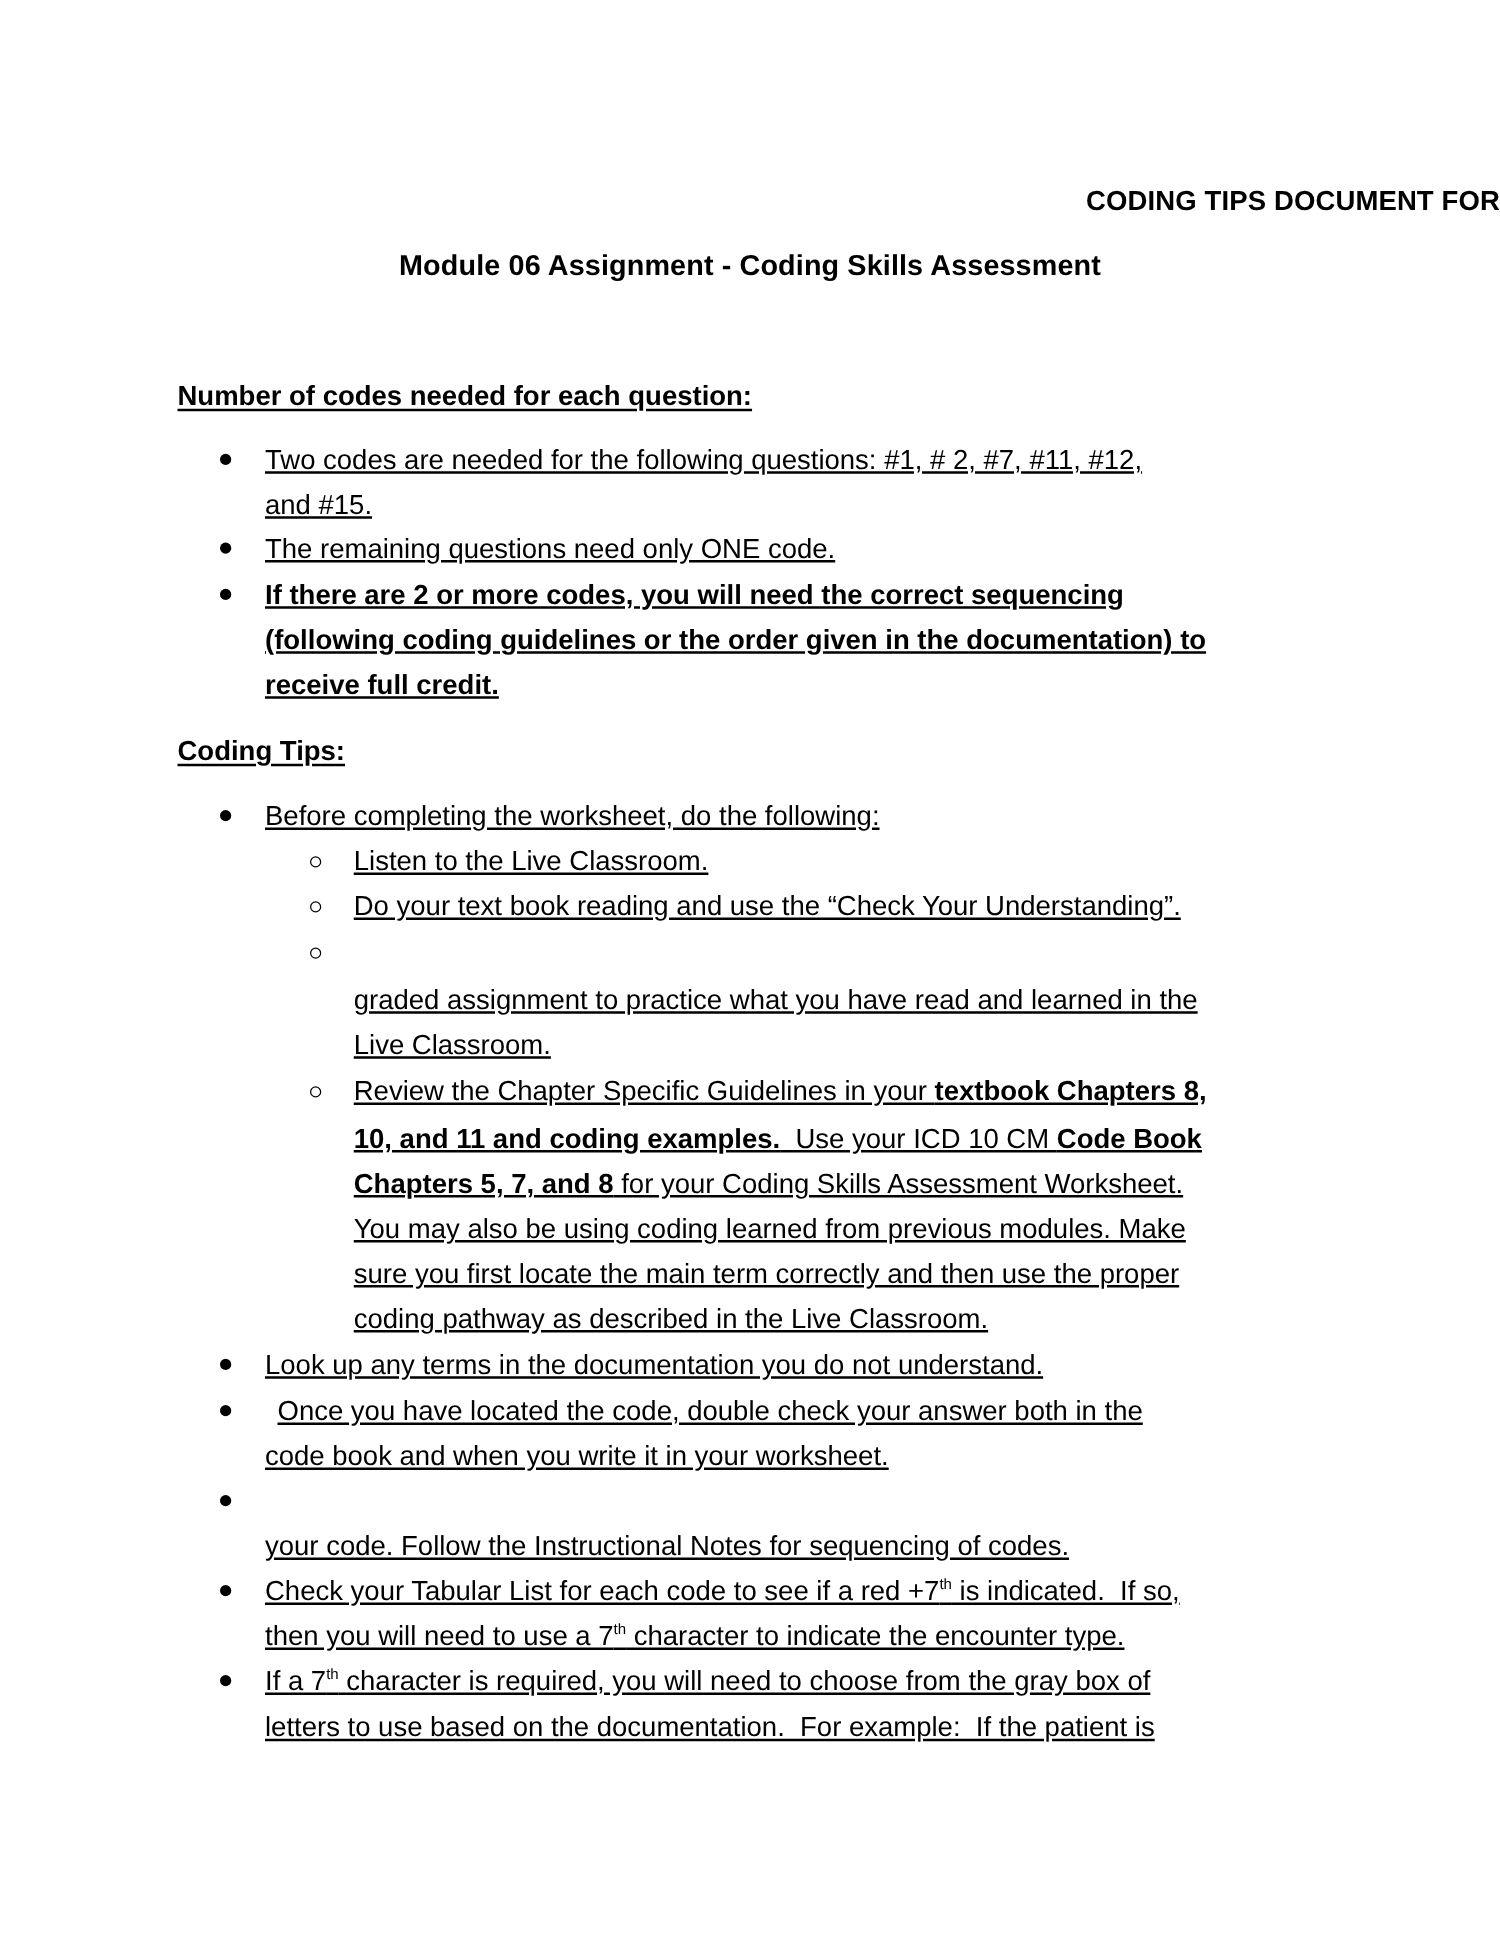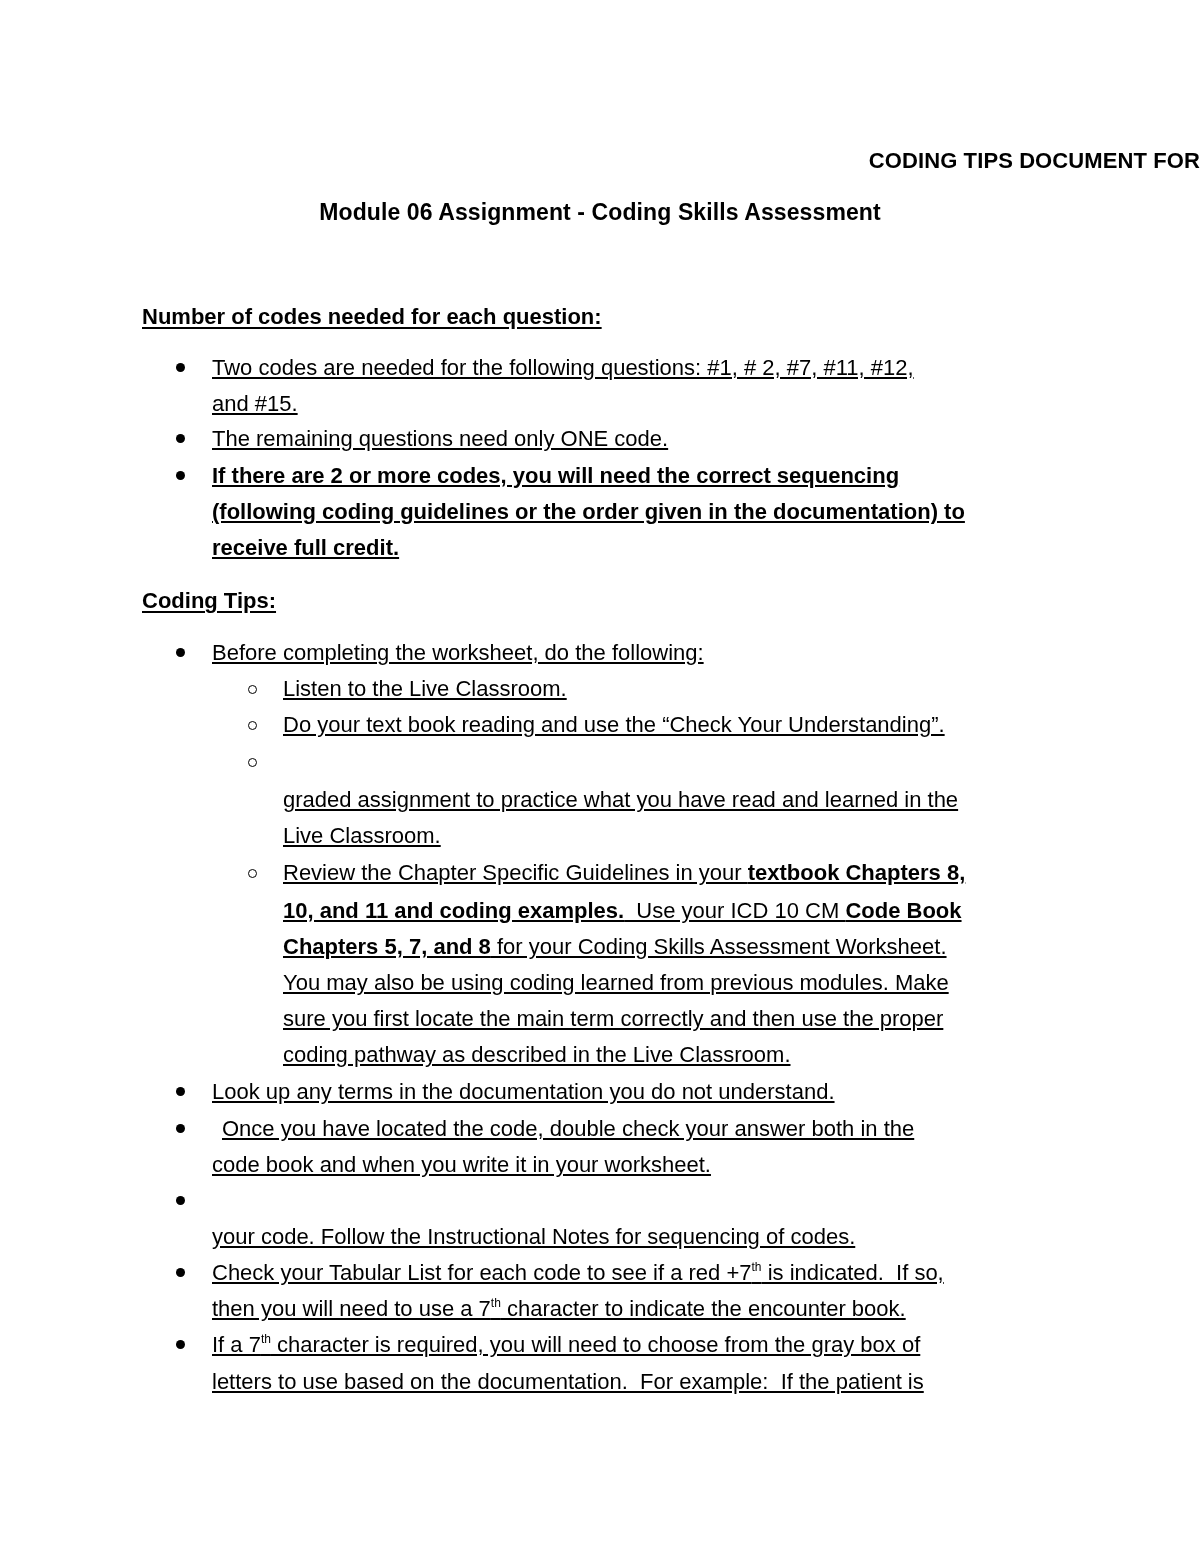--- a/index.html
+++ b/index.html
@@ -74,20 +74,20 @@
   <div class="line" style="left:212px;top:1116px;margin-left:10px;">Once you have located the code, double check your answer both in the</div>
   <div class="line" style="left:212px;top:1152px;">code book and when you write it in your worksheet.</div>
   <span class="bullet" style="left:176px;top:1196px;"></span>
   <div class="line" style="left:212px;top:1224px;">your code.  Follow the Instructional Notes for sequencing of codes.</div>
 
   <span class="bullet" style="left:176px;top:1268px;"></span>
   <div class="line" style="left:212px;top:1260px;">
     <span>Check your Tabular List for each code to see if a red +7</span><sup>th</sup><span style="white-space:pre"> is indicated.  If so,</span>
   </div>
   <div class="line" style="left:212px;top:1296px;">
-    <span>then you will need to use a 7</span><sup>th</sup><span> character to indicate the encounter book.</span>
+    <span>then you will need to use a 7</span><sup>th</sup><span> character to indicate the encounter type.</span>
   </div>
   <span class="bullet" style="left:176px;top:1340px;"></span>
   <div class="line" style="left:212px;top:1332px;">
     <span>If a 7</span><sup>th</sup><span> character is required, you will need to choose from the gray box of</span>
   </div>
   <div class="line" style="left:212px;top:1369px;white-space:pre;">letters to use based on the documentation.  For example:  If the patient is</div>
 </div>
 
 </body></html>

